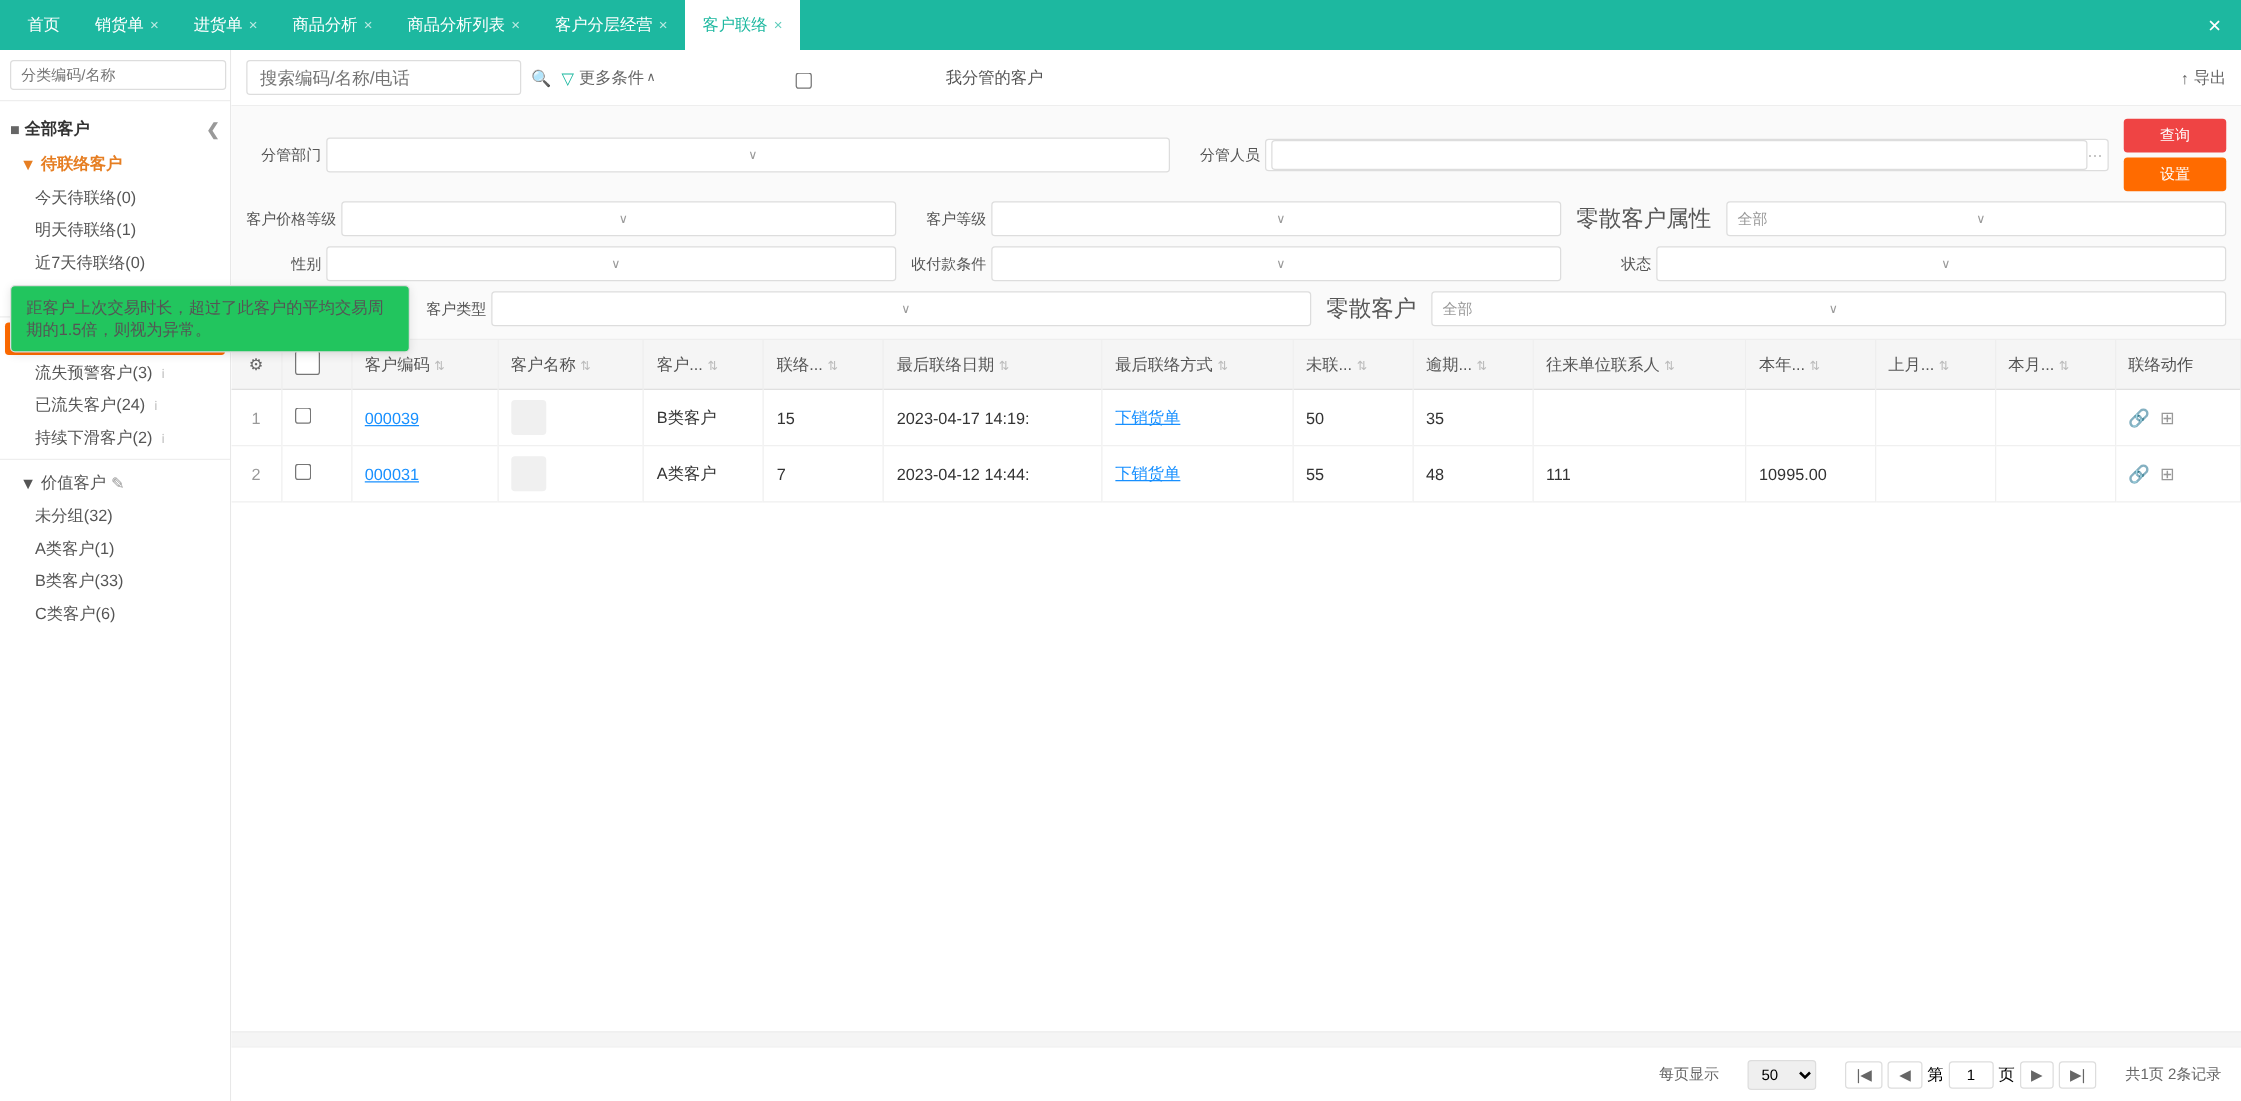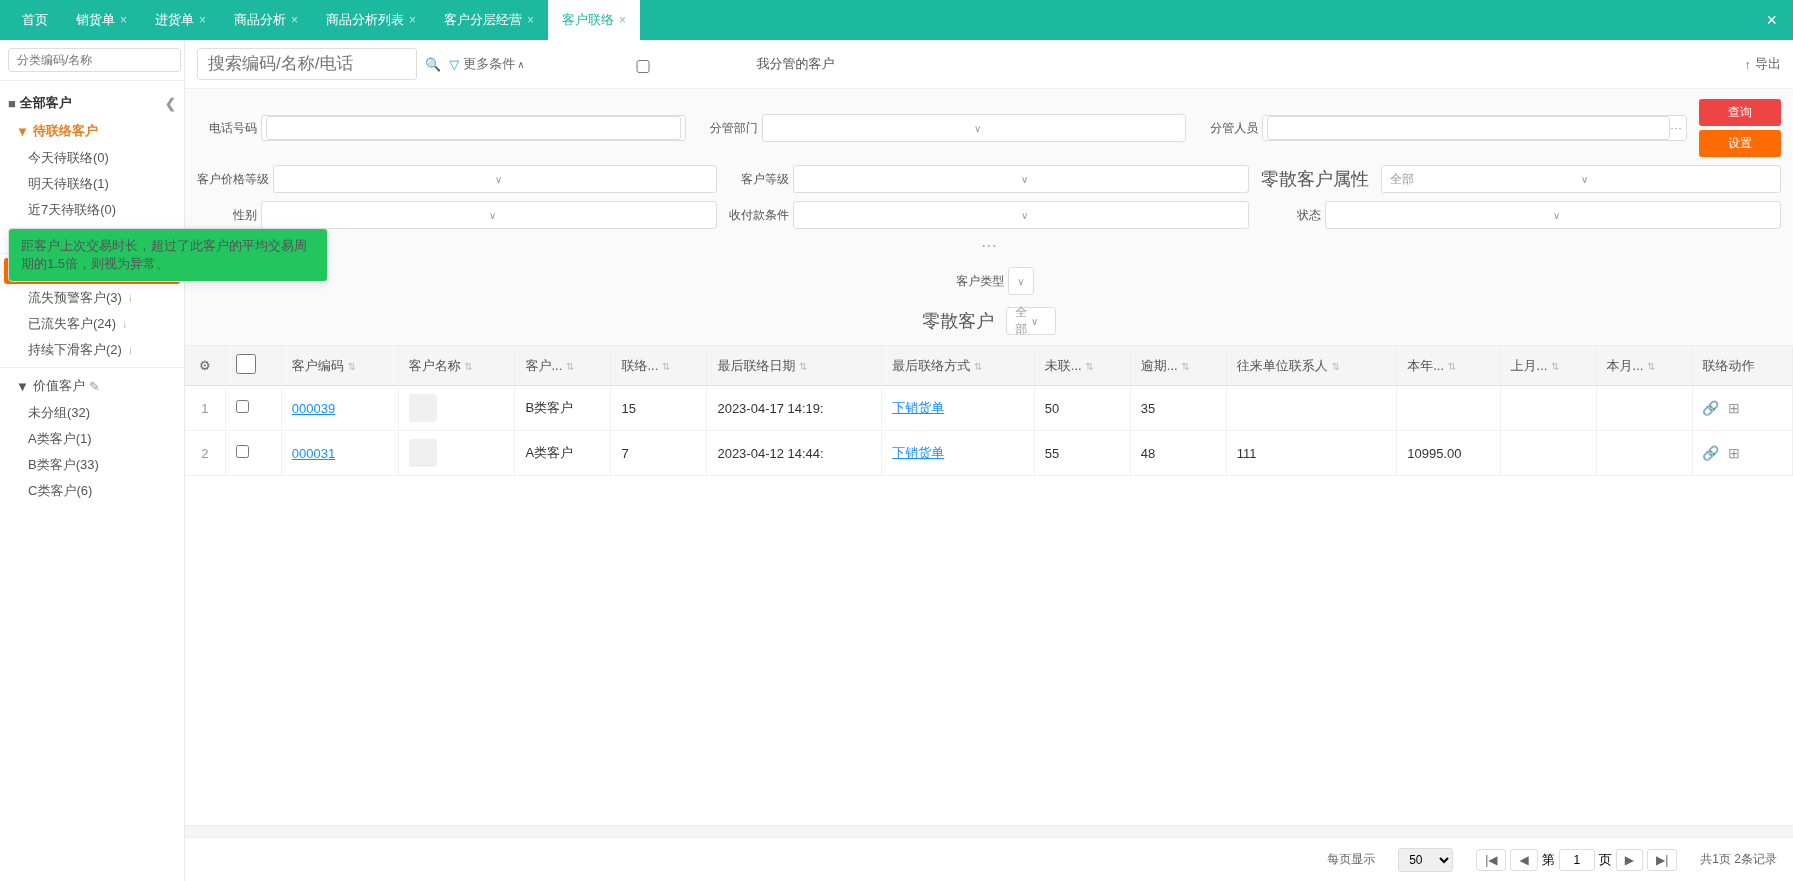--- a/index.html
+++ b/index.html
@@ -141,21 +141,21 @@
       border-bottom: 1px solid #eee;
       padding: 8px 12px;
       display: flex;
       align-items: center;
       gap: 8px;
     }
     .filter-bar input {
       border: 1px solid #ddd;
       border-radius: 3px;
       padding: 5px 10px;
-      font-size: 17px;
+      font-size: 14px;
       width: 220px;
       outline: none;
     }
     .filter-bar .search-icon { color: #999; cursor: pointer; }
     .filter-more {
       display: flex;
       align-items: center;
       color: #666;
       cursor: pointer;
       font-size: 12px;
@@ -183,21 +183,21 @@
       background: #fafafa;
       border-bottom: 1px solid #eee;
       padding: 10px 12px;
     }
     .adv-filter-row {
       display: flex;
       align-items: center;
       gap: 12px;
       margin-bottom: 8px;
     }
-    .adv-filter-row:last-child { margin-bottom: 0; flex-direction: column; }
+    .adv-filter-row:last-child { margin-bottom: 0; }
     .filter-field {
       display: flex;
       align-items: center;
       gap: 4px;
       flex: 1;
     }
     .filter-field label {
       font-size: 12px;
       color: #555;
       white-space: nowrap;
@@ -492,26 +492,20 @@
       </div>
       <div class="filter-spacer"></div>
       <div class="export-btn">
         <span>↑</span>
         <span>导出</span>
       </div>
     </div>
 
     <div class="adv-filter">
       <div class="adv-filter-row">
-        <div class="filter-field">
-          <label>电话号码</label>
-          <div class="filter-field-wrap">
-            <input type="text" style="">
-          </div>
-        </div>
         <div class="filter-field">
           <label>分管部门</label>
           <div class="filter-select-wrap">
             <span></span>
             <span class="chevron">∨</span>
           </div>
         </div>
         <div class="filter-field">
           <label>分管人员</label>
           <div class="filter-field-wrap">

